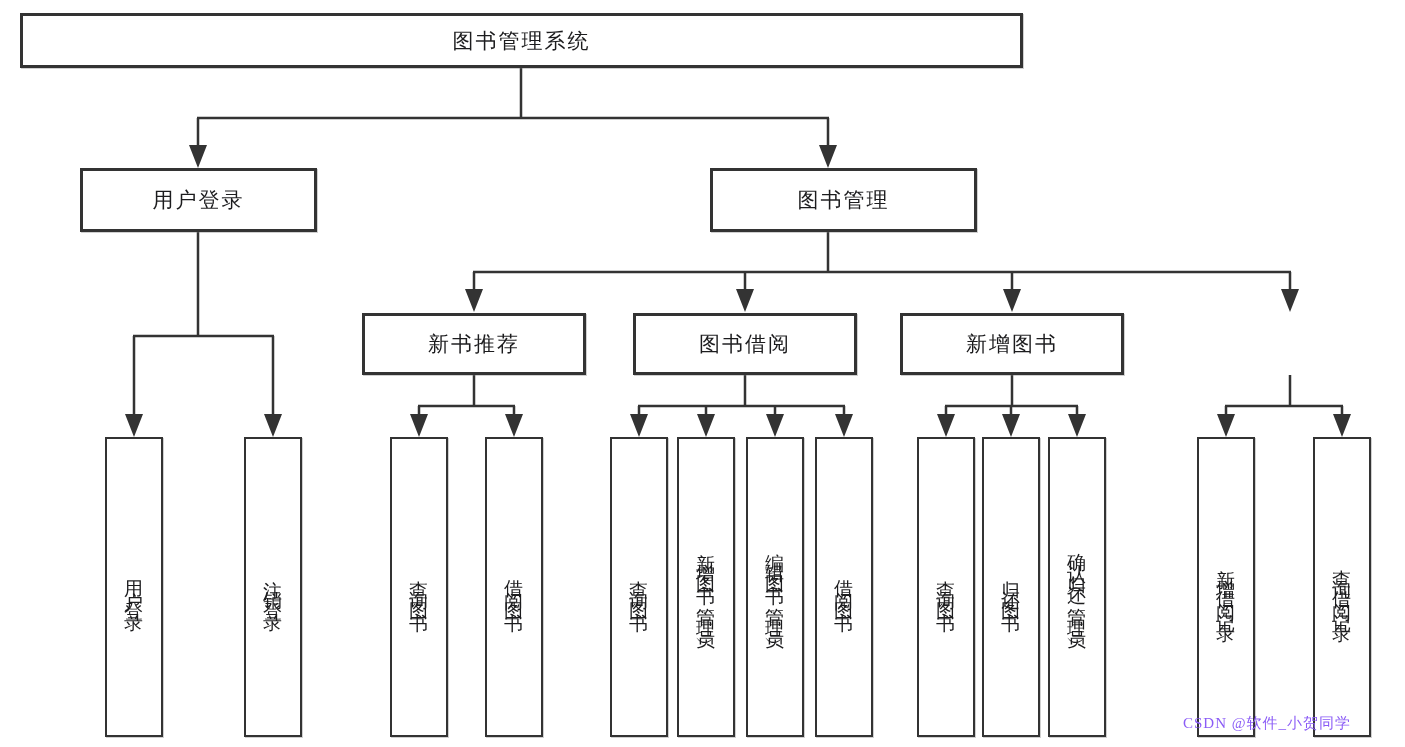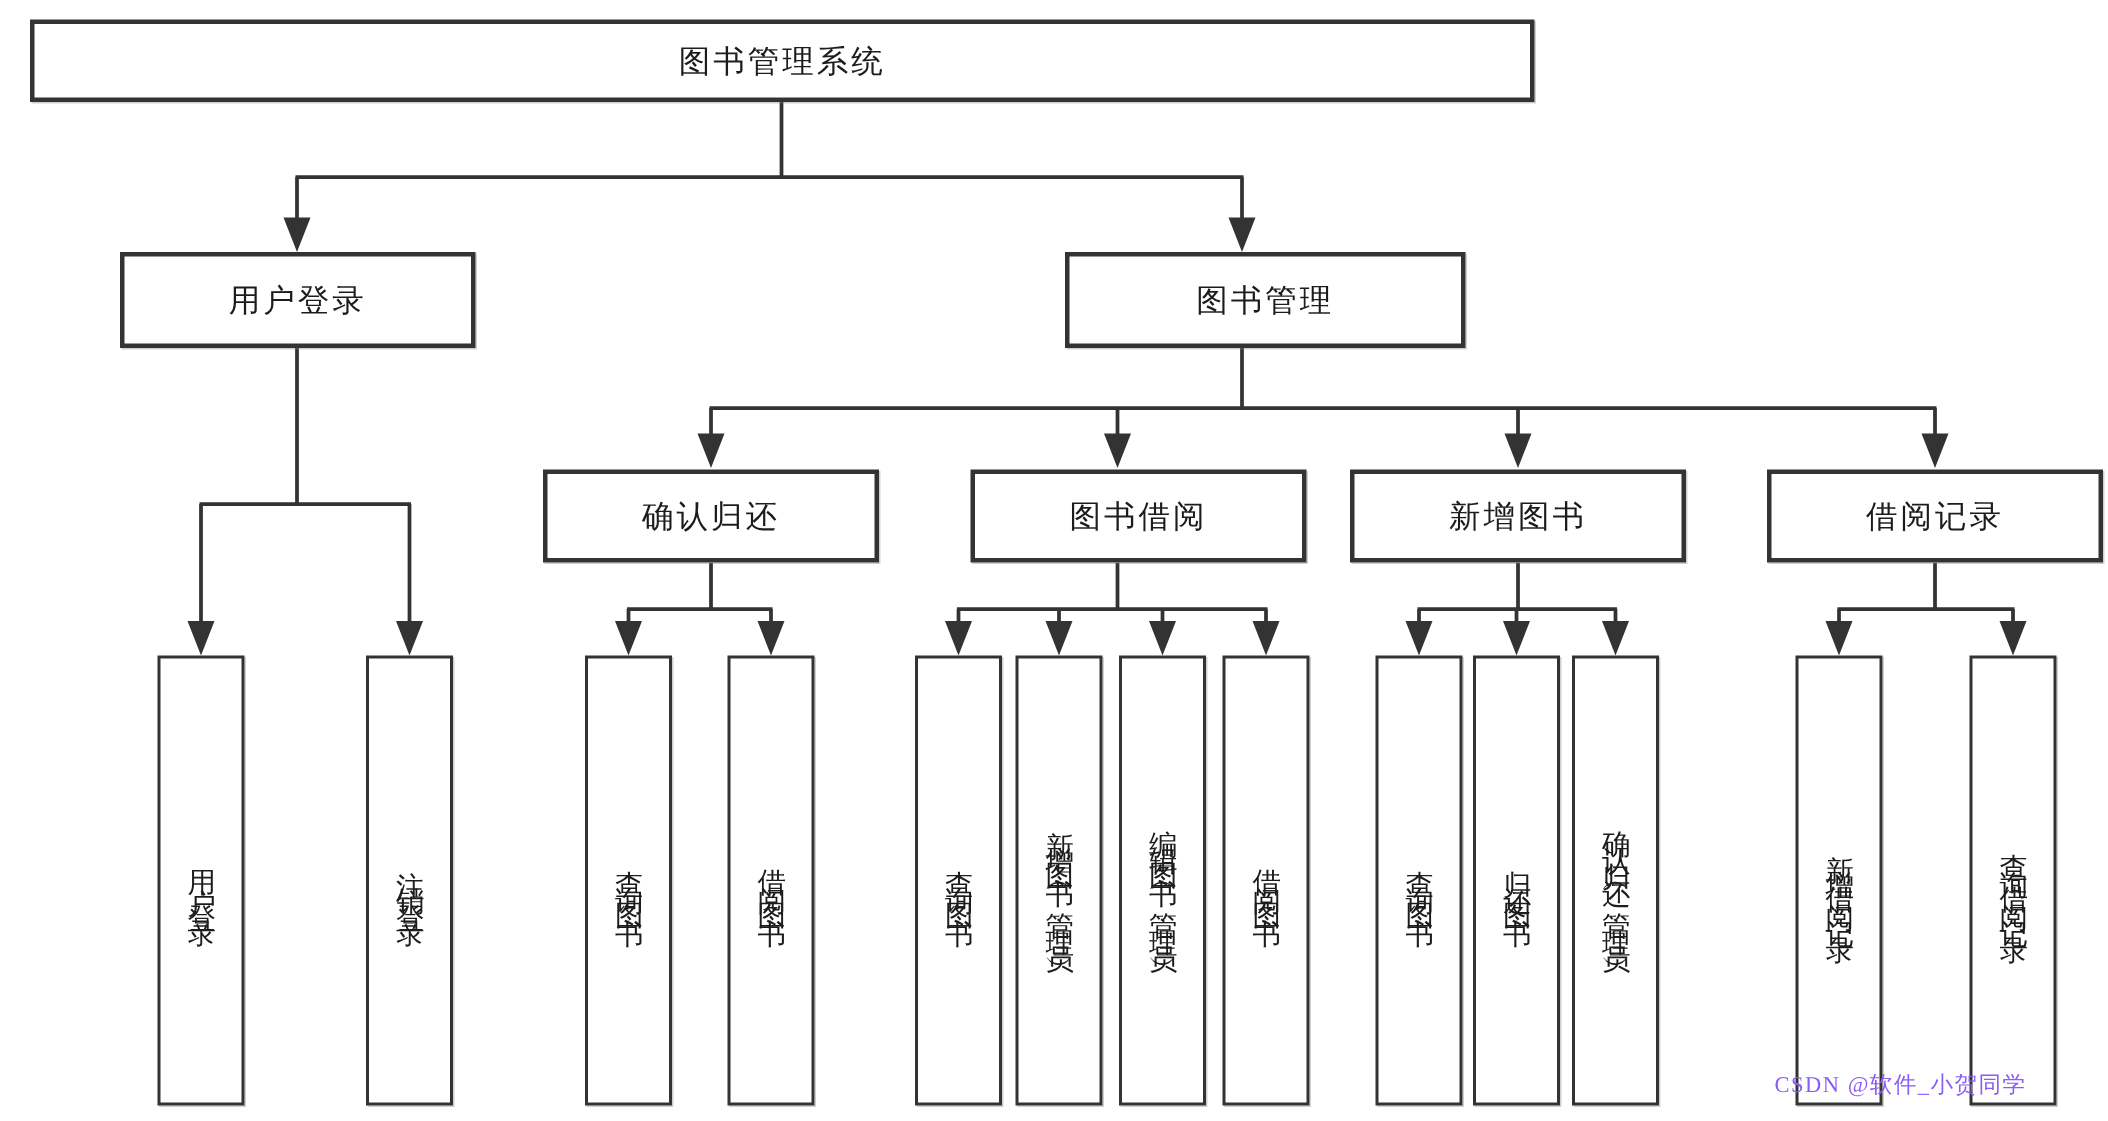--- a/index.html
+++ b/index.html
@@ -87,30 +87,27 @@
   </div>
 
   <div class="node" style="left:80px; top:168px; width:237px; height:64px;">
     <span>用户登录</span>
   </div>
   <div class="node" style="left:710px; top:168px; width:267px; height:64px;">
     <span>图书管理</span>
   </div>
 
   <div class="node" style="left:362px; top:313px; width:224px; height:62px;">
-    <span>确认归还</span>
+    <span>新书推荐</span>
   </div>
-  <div class="node" style="left:647px; top:313px; width:224px; height:62px;text-align:center;">
+  <div class="node" style="left:633px; top:313px; width:224px; height:62px;text-align:center;">
     <span>图书借阅</span>
   </div>
   <div class="node" style="left:900px; top:313px; width:224px; height:62px;">
     <span>新增图书</span>
-  </div>
-  <div class="node" style="left:1178px; top:313px; width:224px; height:62px;">
-    <span>借阅记录</span>
   </div>
 
   <div class="node leaf" style="left:105px; top:437px; width:58px; height:300px;">
     <span class="vtext">用户登录</span>
   </div>
   <div class="node leaf" style="left:244px; top:437px; width:58px; height:300px;">
     <span class="vtext">注销登录</span>
   </div>
   <div class="node leaf" style="left:390px; top:437px; width:58px; height:300px;">
     <span class="vtext">查询图书</span>

